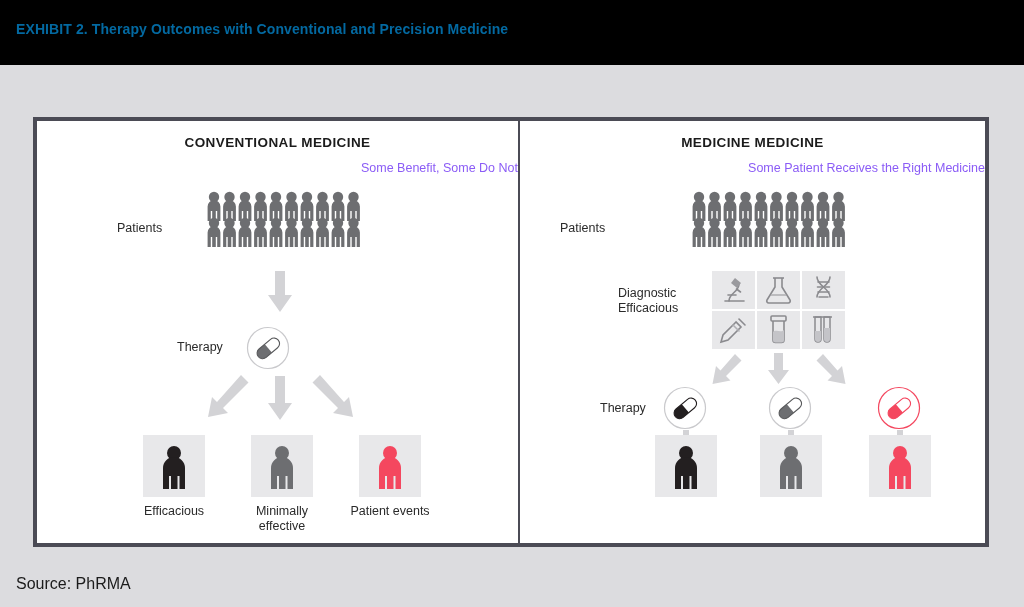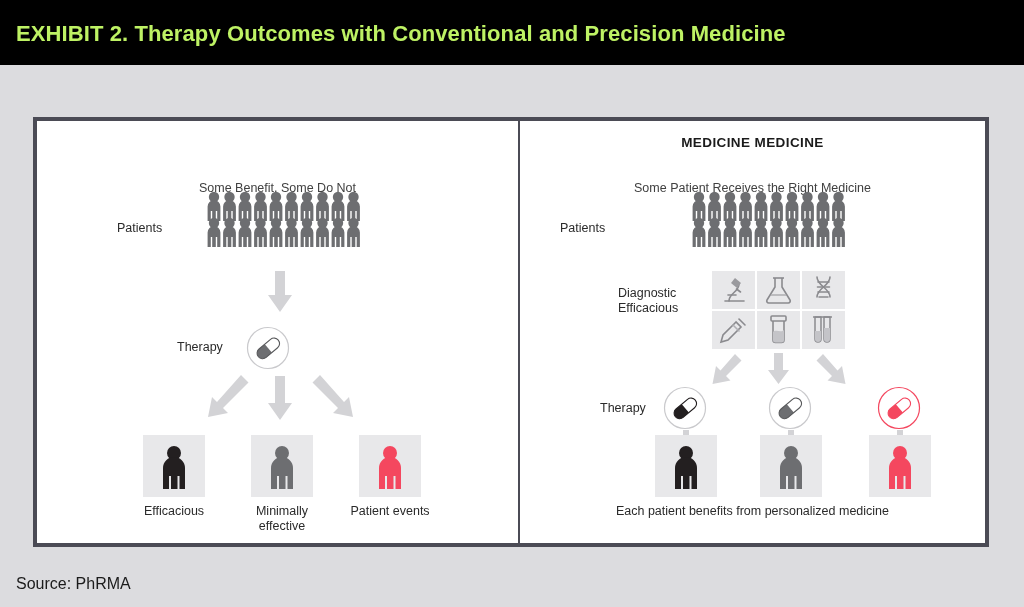--- a/index.html
+++ b/index.html
@@ -24,22 +24,22 @@
     position: absolute;
     left: 0; top: 0;
     width: 1024px;
     height: 65px;
     background: #000000;
   }
   .header-title {
     position: absolute;
     left: 16px;
     top: 21px;
-    color: #bef264;
-    font-size: 22px;
+    color: #0369a1;
+    font-size: 14px;
     font-weight: bold;
     letter-spacing: 0.1px;
     white-space: nowrap;
   }
   
   .exhibit {
     position: absolute;
     left: 33px;
     top: 117px;
     width: 956px;
@@ -71,24 +71,23 @@
     text-align: center;
     font-size: 13.5px;
     font-weight: bold;
     color: #1b1b1b;
     letter-spacing: 0.4px;
   }
   .panel-sub {
     position: absolute;
     top: 40px;
     width: 100%;
-    text-align: center;
+    text-align: right;
     font-size: 12.5px;
-    color: #404040;
-    margin-top: 20px;
+    color: #8b5cf6;
   }
   .row-label {
     position: absolute;
     font-size: 12.5px;
     color: #2a2a2a;
     text-align: left;
     line-height: 15px;
   }
   .caption {
     position: absolute;
@@ -115,20 +114,21 @@
   <div class="header">
     <div class="header-title">EXHIBIT 2. Therapy Outcomes with Conventional and Precision Medicine</div>
   </div>
 
   <div class="exhibit">
 
     <div class="panel-divider"></div>
 
     <div class="panel panel-left">
 
+      <div class="panel-title">CONVENTIONAL MEDICINE</div>
       <div class="panel-sub">Some Benefit, Some Do Not</div>
 
       <div class="row-label" style="left:80px; top:100px; width:90px;">Patients</div>
 
       <div class="abs" style="left:170px; top:68px;">
         <svg width="160" height="70" viewBox="0 0 160 70">
           <g fill="#6d6e71">
 
             <g>
               <g transform="translate(0,0)">
@@ -535,19 +535,18 @@
       </div>
       <div class="abs" style="left:349px; top:314px; width:62px; height:62px; background:#e8e8ea;">
         <svg width="62" height="62" viewBox="0 0 62 62">
           <g fill="#f4475f" transform="translate(19,10)">
             <circle cx="12" cy="8" r="7"></circle>
             <path d="M1 44 V23 a11 11 0 0 1 22 0 V44 h-5.5 V31 h-2 v13 h-6.5 V31 h-2 v13 z"></path>
           </g>
         </svg>
       </div>
 
-      <div class="caption" style="left:0; top:383px; width:465px;">Each patient benefits from personalized medicine</div>
     </div>
   </div>
 
   <div class="source">Source: PhRMA</div>
 
 </div>
 
 </body></html>

